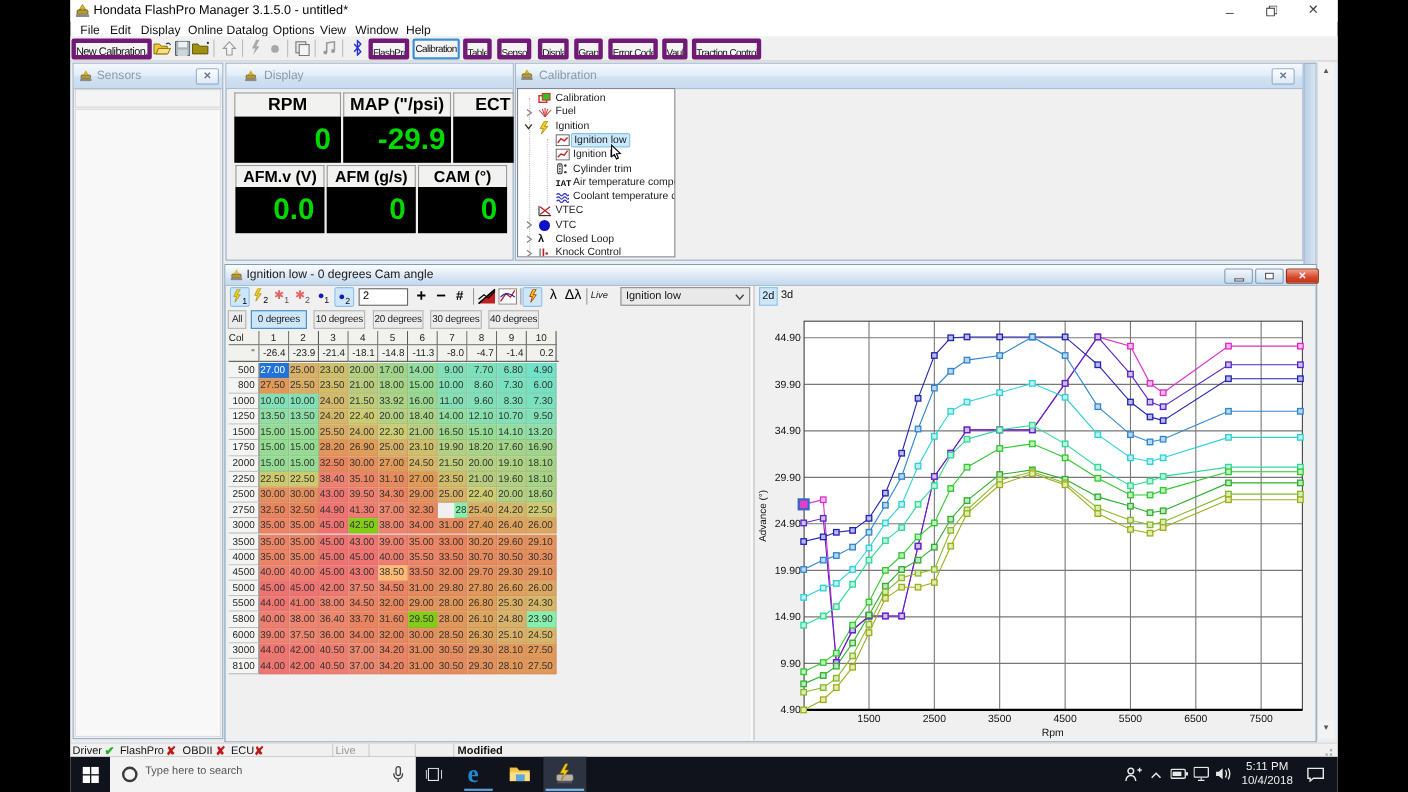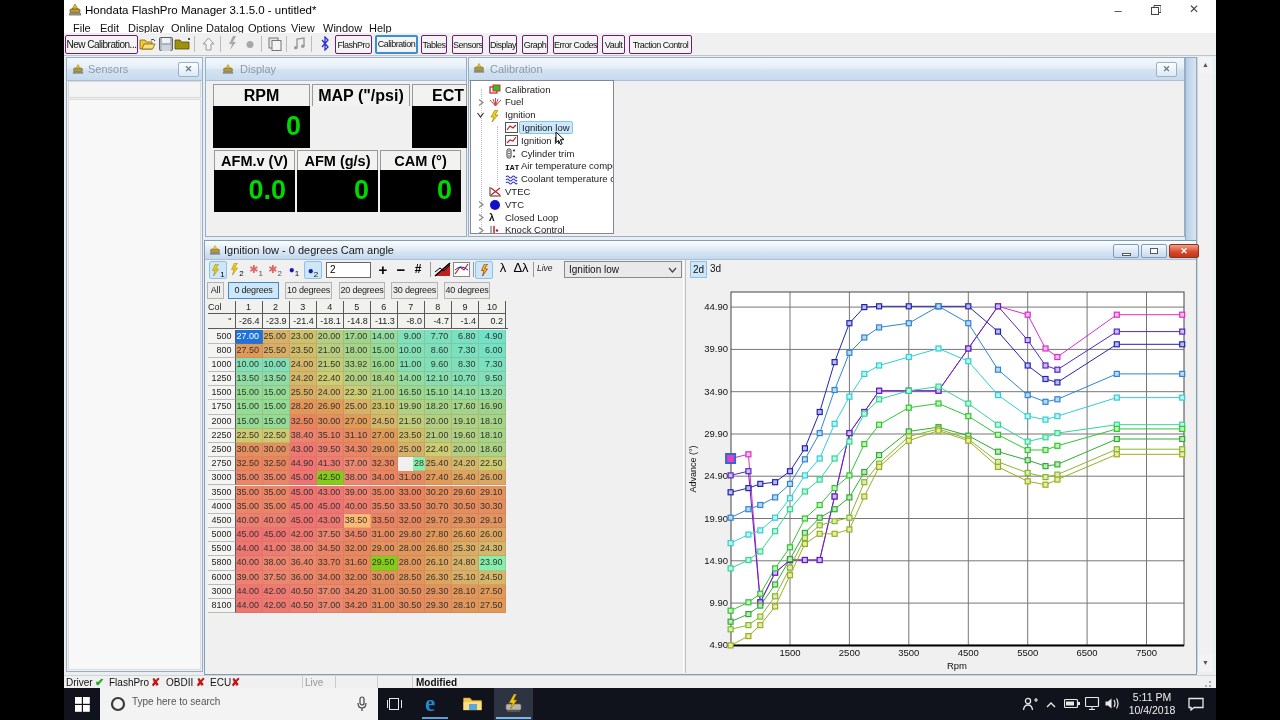--- a/index.html
+++ b/index.html
@@ -1,17 +1,17 @@
 <!DOCTYPE html>
 <html><head><meta charset="utf-8"><style>
 *{margin:0;padding:0;box-sizing:border-box}
 body{width:1280px;height:720px;background:#000;position:relative;overflow:hidden;font-family:"Liberation Sans",sans-serif}
 .app{position:absolute;left:64px;top:0;width:1152px;height:720px;background:#fff}
 .abs{position:absolute}
-.btn{position:absolute;top:35px;height:19px;background:#f4f4f4;border:1px solid #701a75;border-radius:2px;font-size:9px;color:#111;text-align:center;line-height:18px;overflow:hidden;white-space:nowrap;letter-spacing:-0.5px}
+.btn{position:absolute;top:35px;height:19px;background:#f4f4f4;border:4px solid #701a75;border-radius:2px;font-size:9px;color:#111;text-align:center;line-height:18px;overflow:hidden;white-space:nowrap;letter-spacing:-0.5px}
 .sep{position:absolute;top:36px;height:16px;width:1px;background:#bbb}
 .ttl{position:absolute;height:23px;background:linear-gradient(180deg,#f3f8fd 0%,#e4eef8 45%,#d2e2f2 55%,#c8dbee 100%);border-bottom:1px solid #aabfd5}
 .ttxt{position:absolute;top:5px;font-size:11px;color:#8b9aa8}
 .clsb{position:absolute;top:4px;width:21px;height:15px;background:linear-gradient(180deg,#fdfeff,#dde9f5);border:1px solid #9ab1c8;border-radius:2px;font-size:9px;color:#63798c;text-align:center;line-height:13px;font-weight:bold}
 .thr,.trw{position:absolute;left:0;width:100%}
 .th{position:absolute;top:0;background:#f1f1ee;border-right:1px solid #5a5a5a;border-bottom:1px solid #5a5a5a;color:#222;padding-top:2.5px;font-size:9px}
 .rh{position:absolute;top:0;height:100%;background:#f4f4f2;border-right:1px solid #5a5a5a;border-bottom:1px solid #bbb;text-align:right;padding:2px 3px 0 0;color:#222;font-size:9px}
 .tc{position:absolute;top:0;height:100%;text-align:right;padding:2px 2.5px 0 0;color:#333;border-right:1px solid rgba(160,110,110,.25);border-bottom:1px solid rgba(160,110,110,.25);font-size:9px}
 .gauge-h{position:absolute;background:#f2f2f0;border:1px solid #9a9a9a;border-bottom:none;font-weight:bold;color:#000;text-align:center}
 .gauge-v{position:absolute;background:#000;color:#00d800;font-weight:bold;text-align:right}
@@ -76,20 +76,21 @@
         <div class="ttl" style="left:0;top:0;width:260px"></div>
         <svg class="abs" style="left:16px;top:5px" width="12" height="12" viewBox="0 0 14 14">
           <polygon points="7,1 4,6 7,5 10,6" fill="#d4b020"></polygon>
           <rect x="2" y="6" width="10" height="4" rx="1" fill="#b89a30" stroke="#55430a" stroke-width="0.6"></rect>
           <rect x="1" y="10" width="12" height="2.5" fill="#8a8a8a"></rect>
         </svg>
         <span class="ttxt" style="left:34px">Display</span>
         <div class="gauge-h" style="left:7px;top:26px;width:97px;height:22px;font-size:16px;padding-top:2px">RPM</div>
         <div class="gauge-v" style="left:7px;top:48px;width:97px;height:42px;font-size:27px;padding:5px 9px 0 0">0</div>
         <div class="gauge-h" style="left:106px;top:26px;width:98px;height:22px;font-size:16px;padding-top:2px">MAP ("/psi)</div>
+        <div class="gauge-v" style="left:106px;top:48px;width:98px;height:42px;font-size:27px;padding:5px 5px 0 0">-29.9</div>
         <div class="gauge-h" style="left:206px;top:26px;width:55px;height:22px;font-size:16px;padding-top:2px;text-align:right;padding-right:2px">ECT</div>
         <div class="gauge-v" style="left:206px;top:48px;width:55px;height:42px"></div>
         <div class="gauge-h" style="left:8px;top:92px;width:81px;height:20px;font-size:14.5px;padding-top:2px">AFM.v (V)</div>
         <div class="gauge-v" style="left:8px;top:112px;width:81px;height:42px;font-size:27px;padding:5px 9px 0 0">0.0</div>
         <div class="gauge-h" style="left:91px;top:92px;width:81px;height:20px;font-size:14.5px;padding-top:2px">AFM (g/s)</div>
         <div class="gauge-v" style="left:91px;top:112px;width:81px;height:42px;font-size:27px;padding:5px 9px 0 0">0</div>
         <div class="gauge-h" style="left:174px;top:92px;width:81px;height:20px;font-size:14.5px;padding-top:2px">CAM (°)</div>
         <div class="gauge-v" style="left:174px;top:112px;width:81px;height:42px;font-size:27px;padding:5px 9px 0 0">0</div>
       </div><div class="abs" style="left:404px;top:57px;width:717px;height:180px;background:#f0f0f0;border:1px solid #96aec6">
         <div class="ttl" style="left:0;top:0;width:715px"></div>

